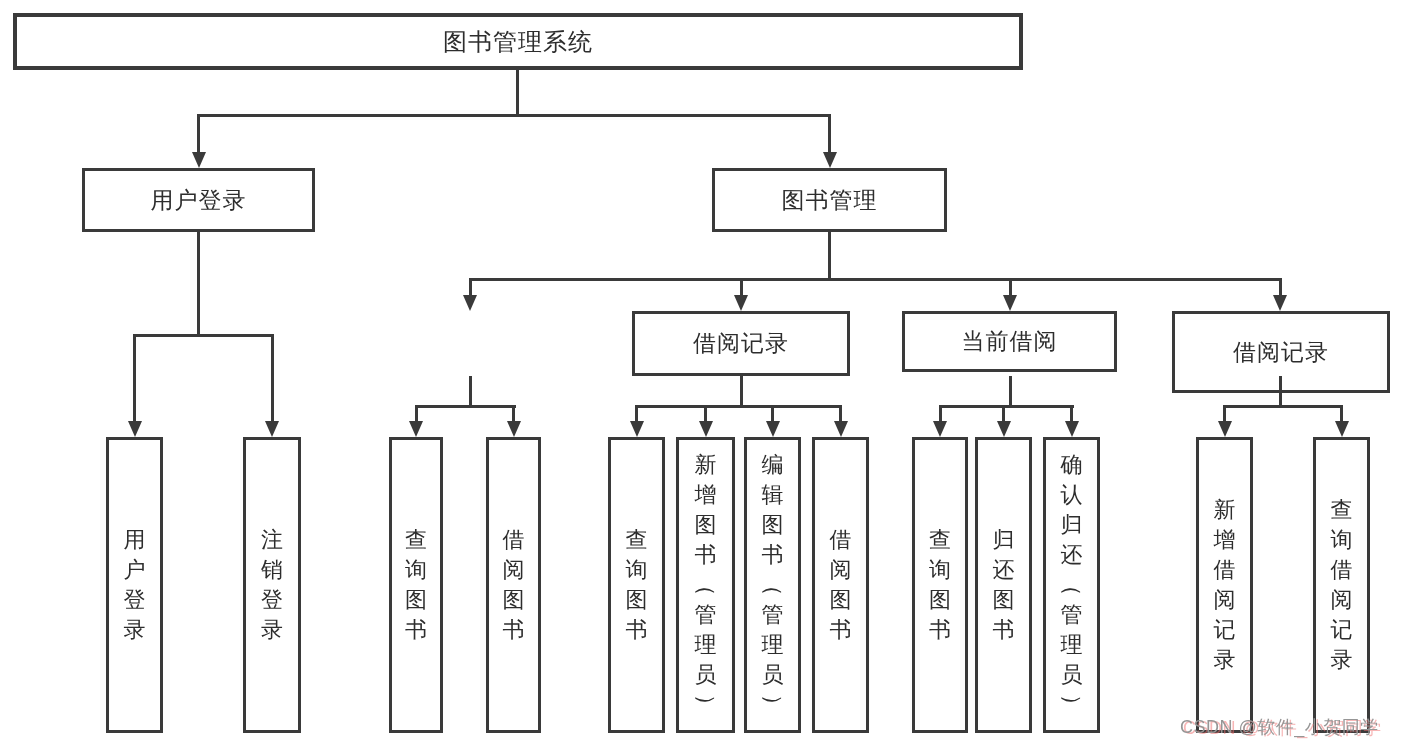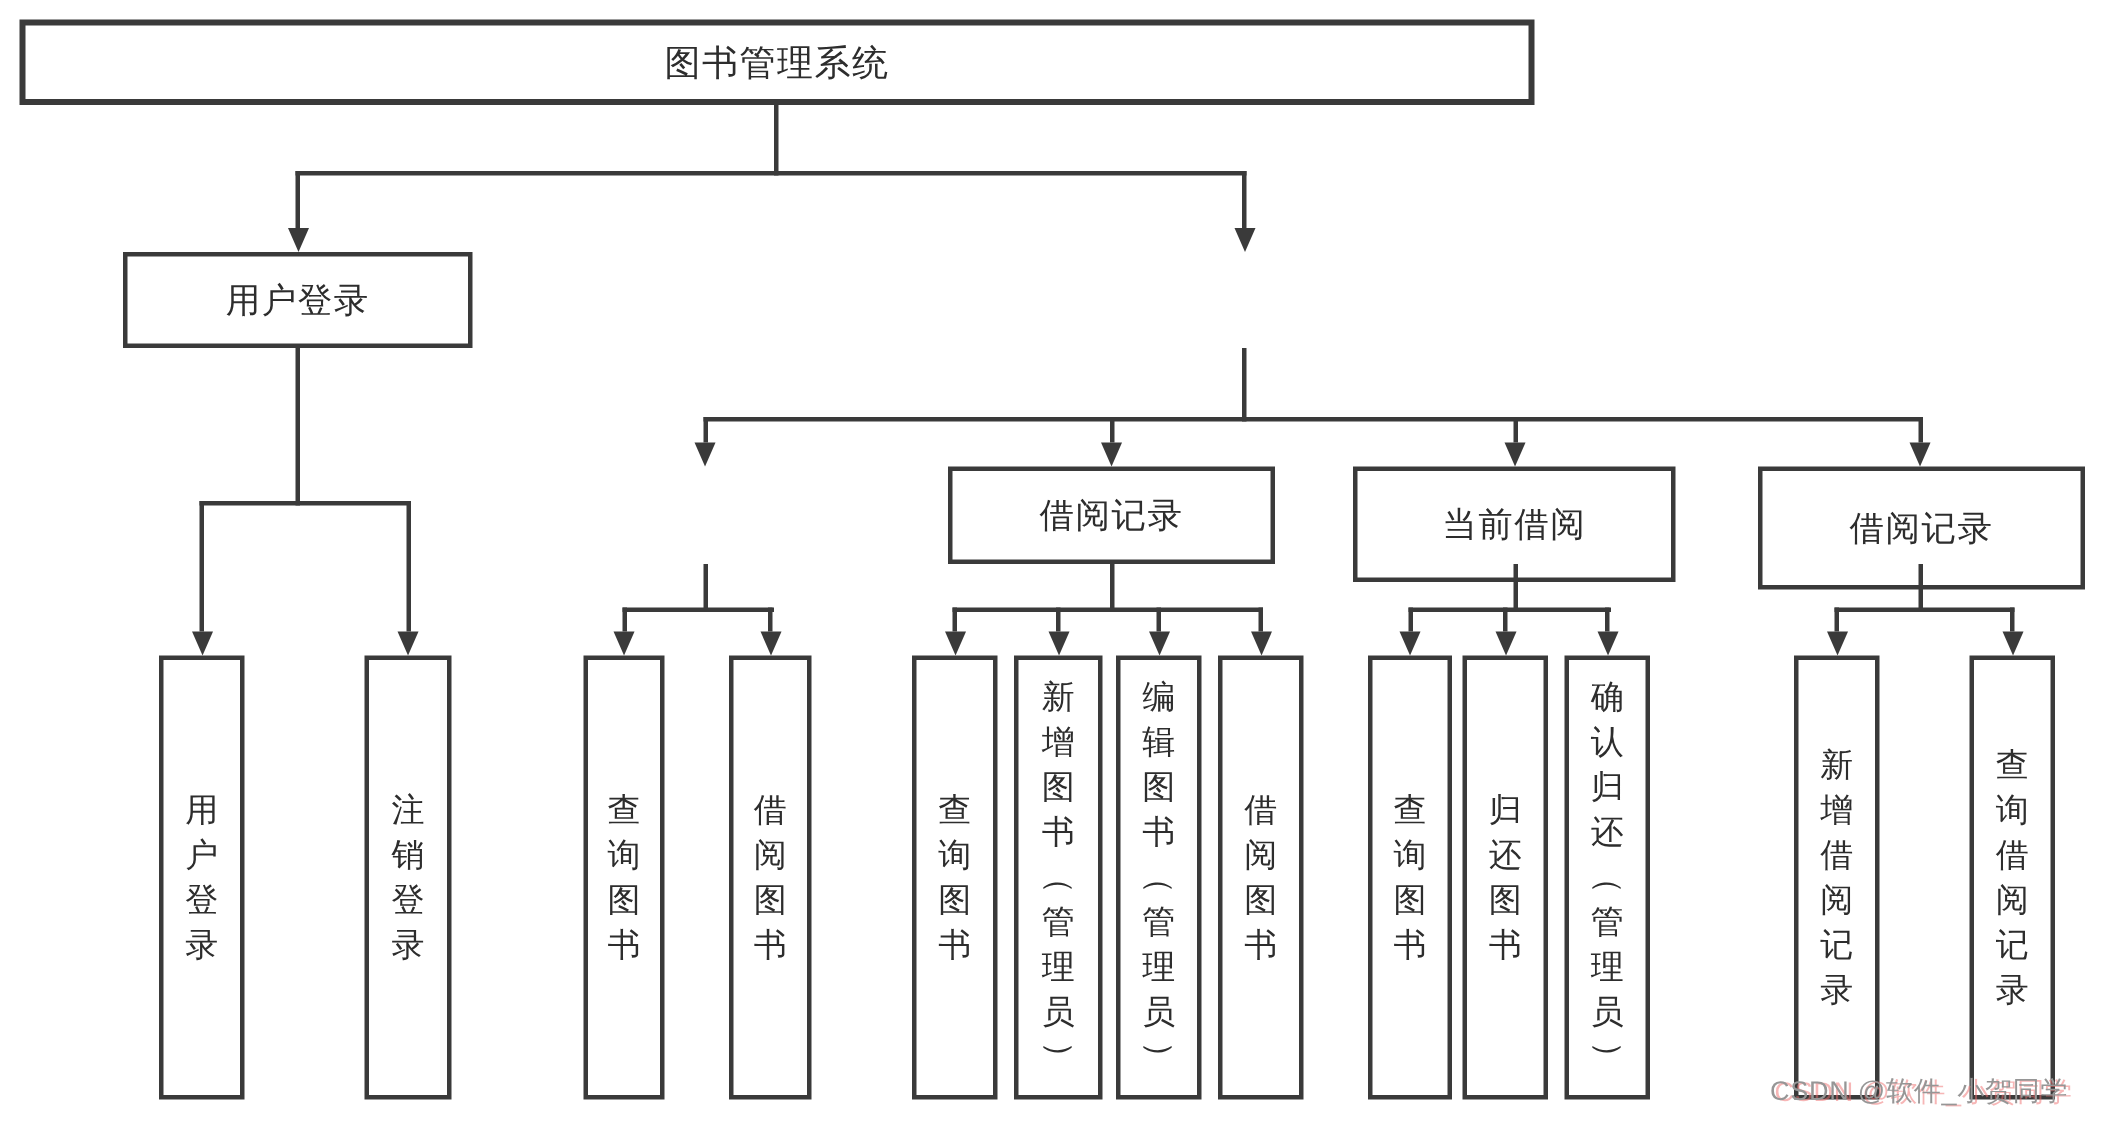--- a/index.html
+++ b/index.html
@@ -47,25 +47,28 @@
 
 <div class="stage">
 
   <div class="node root" style="left:13px;top:13px;width:1010px;height:57px;">
     <span>图书管理系统</span>
   </div>
 
   <div class="node" style="left:82px;top:168px;width:233px;height:64px;align-items:center;">
     <span>用户登录</span>
   </div>
+  <div class="node" style="left:712px;top:168px;width:235px;height:64px;">
+    <span>图书管理</span>
+  </div>
 
   <div class="node" style="left:632px;top:311px;width:218px;height:65px;">
     <span>借阅记录</span>
   </div>
-  <div class="node" style="left:902px;top:311px;width:215px;height:77px;">
+  <div class="node" style="left:902px;top:311px;width:215px;height:61px;">
     <span>当前借阅</span>
   </div>
   <div class="node" style="left:1172px;top:311px;width:218px;height:82px;">
     <span>借阅记录</span>
   </div>
 
   <div class="leaf" style="left:106px;width:57px;">
       <span class="vchar">用</span>
       <span class="vchar">户</span>
       <span class="vchar">登</span>

